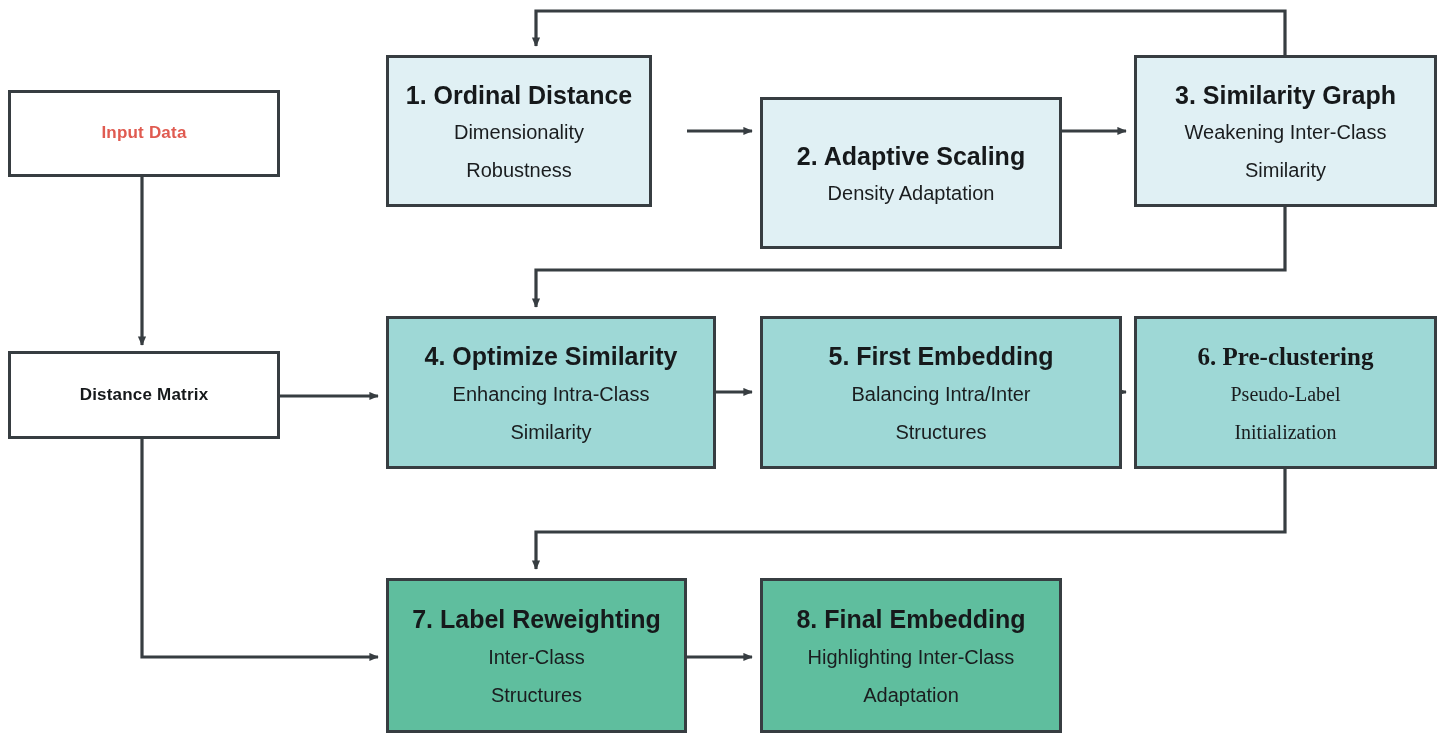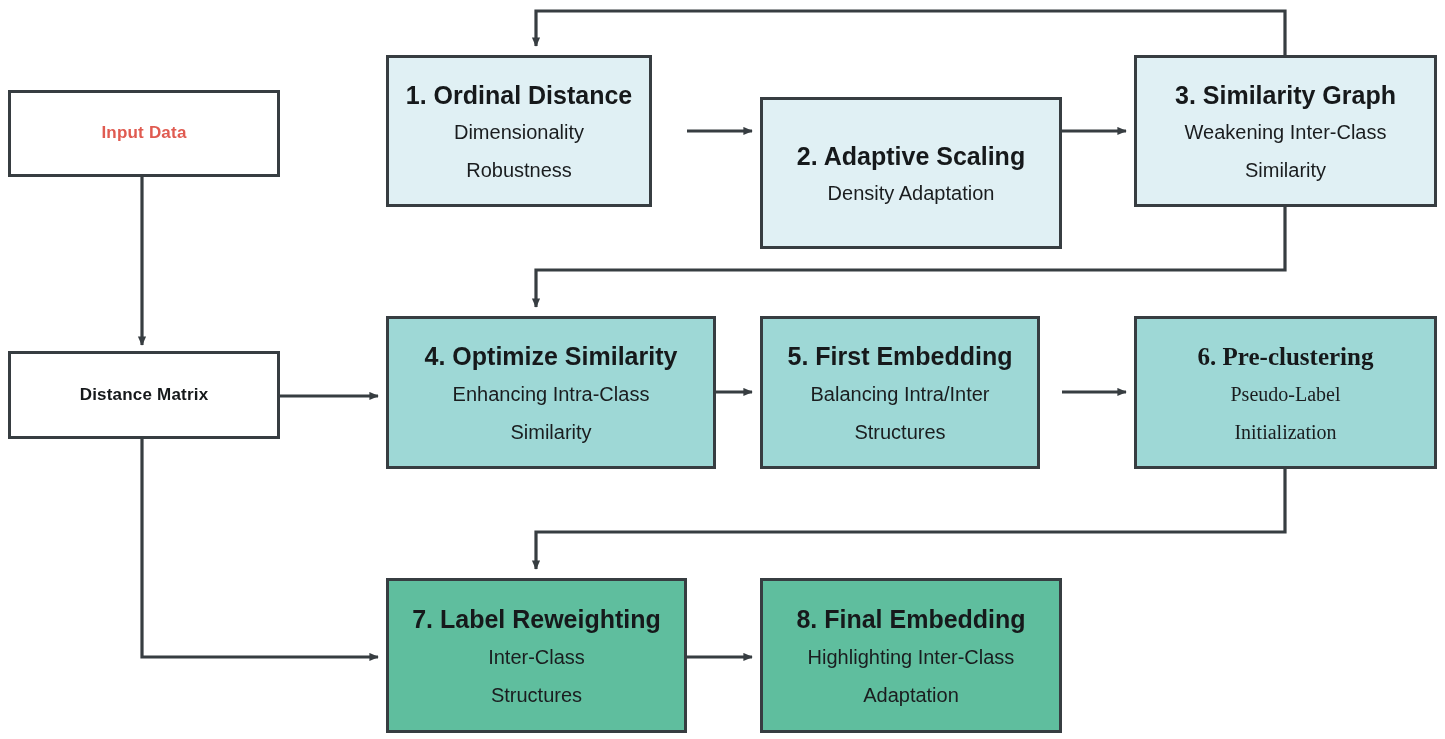--- a/index.html
+++ b/index.html
@@ -80,21 +80,21 @@
     <div class="sub l1">Weakening Inter-Class</div>
     <div class="sub l2">Similarity</div>
   </div>
 
   <div class="node r2" style="left:386px;top:316px;width:330px;height:153px;">
     <div class="ttl">4. Optimize Similarity</div>
     <div class="sub l1">Enhancing Intra-Class</div>
     <div class="sub l2">Similarity</div>
   </div>
 
-  <div class="node r2" style="left:760px;top:316px;width:280px;height:153px;">
+  <div class="node r2" style="left:760px;top:316px;width:362px;height:153px;">
     <div class="ttl">5. First Embedding</div>
     <div class="sub l1">Balancing Intra/Inter</div>
     <div class="sub l2">Structures</div>
   </div>
 
   <div class="node r2" style="left:1134px;top:316px;width:303px;height:153px;font-family:Liberation Serif, serif;">
     <div class="ttl">6. Pre-clustering</div>
     <div class="sub l1">Pseudo-Label</div>
     <div class="sub l2">Initialization</div>
   </div>

